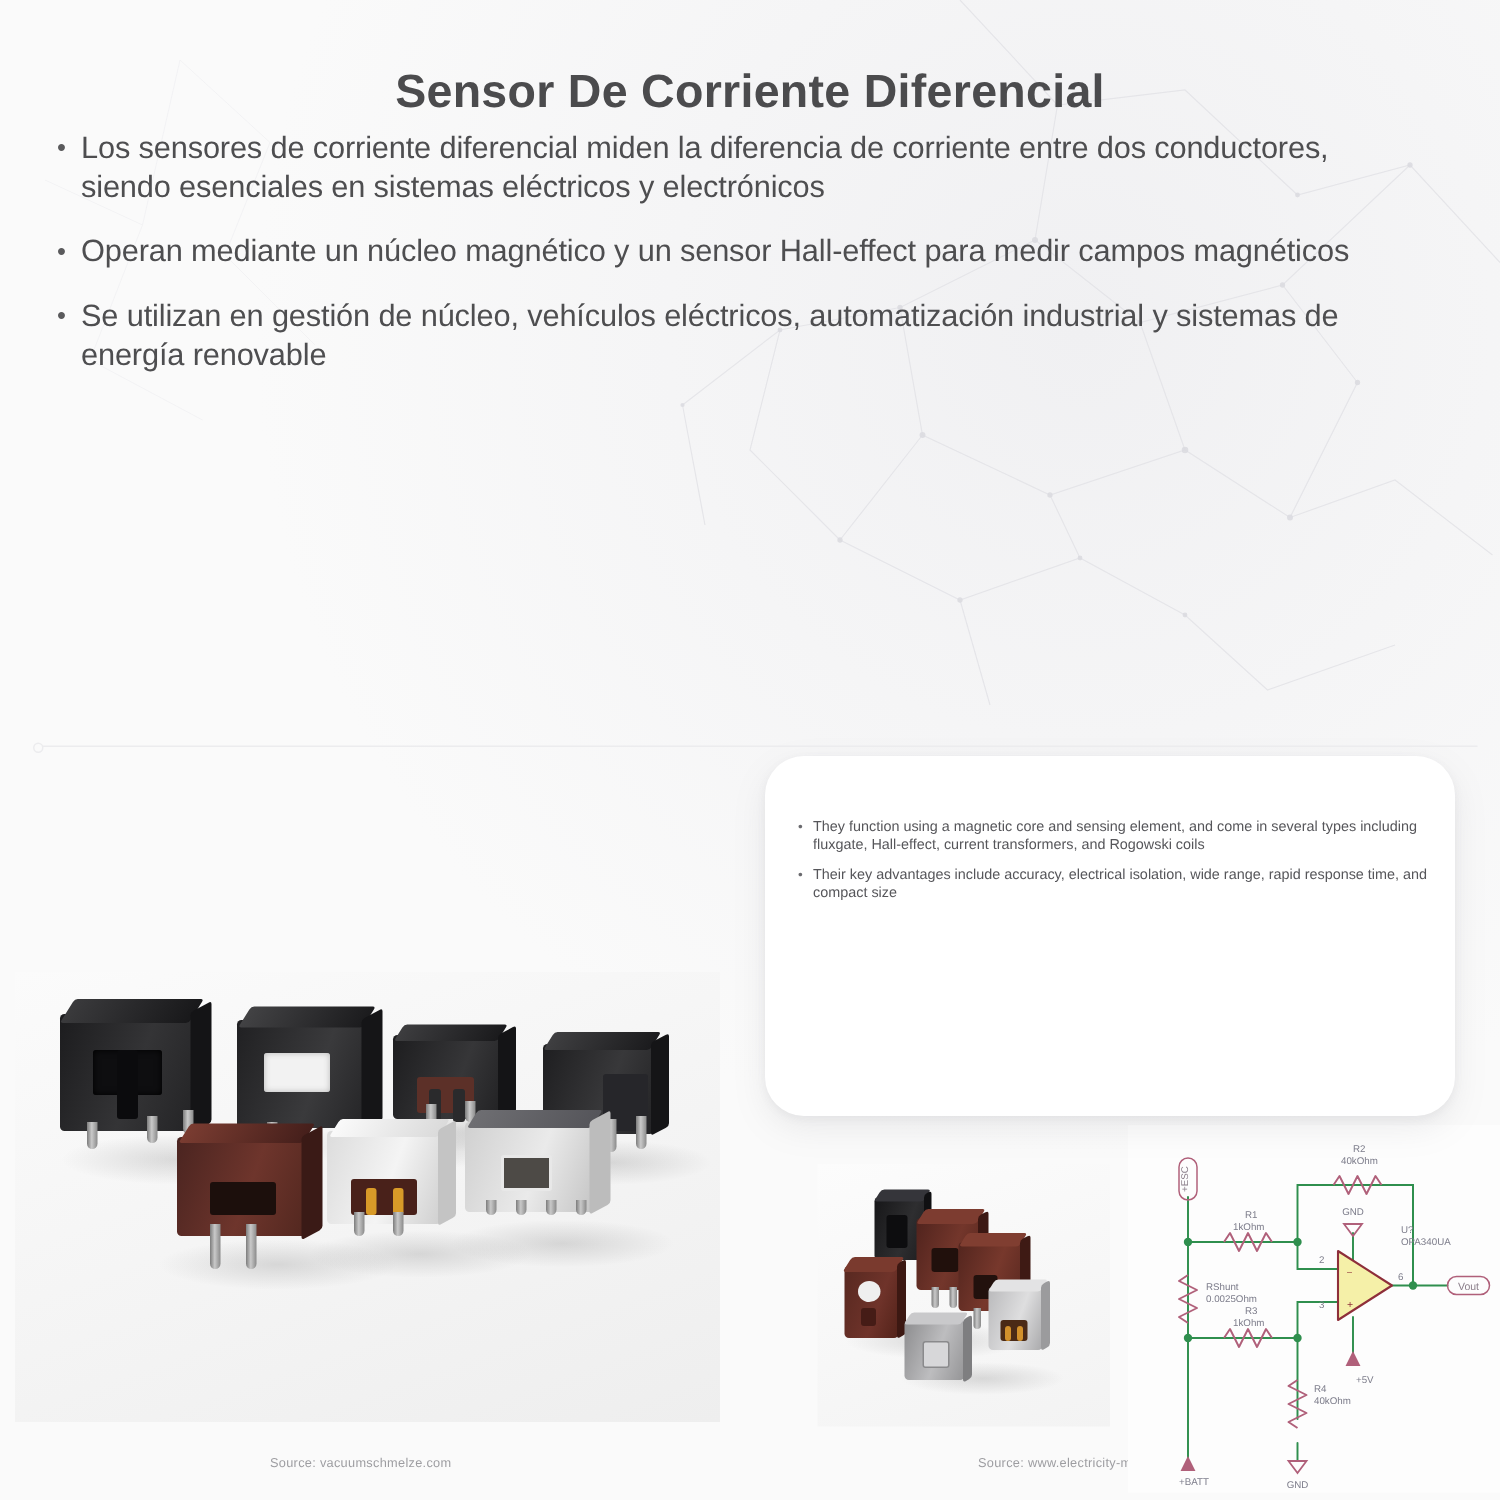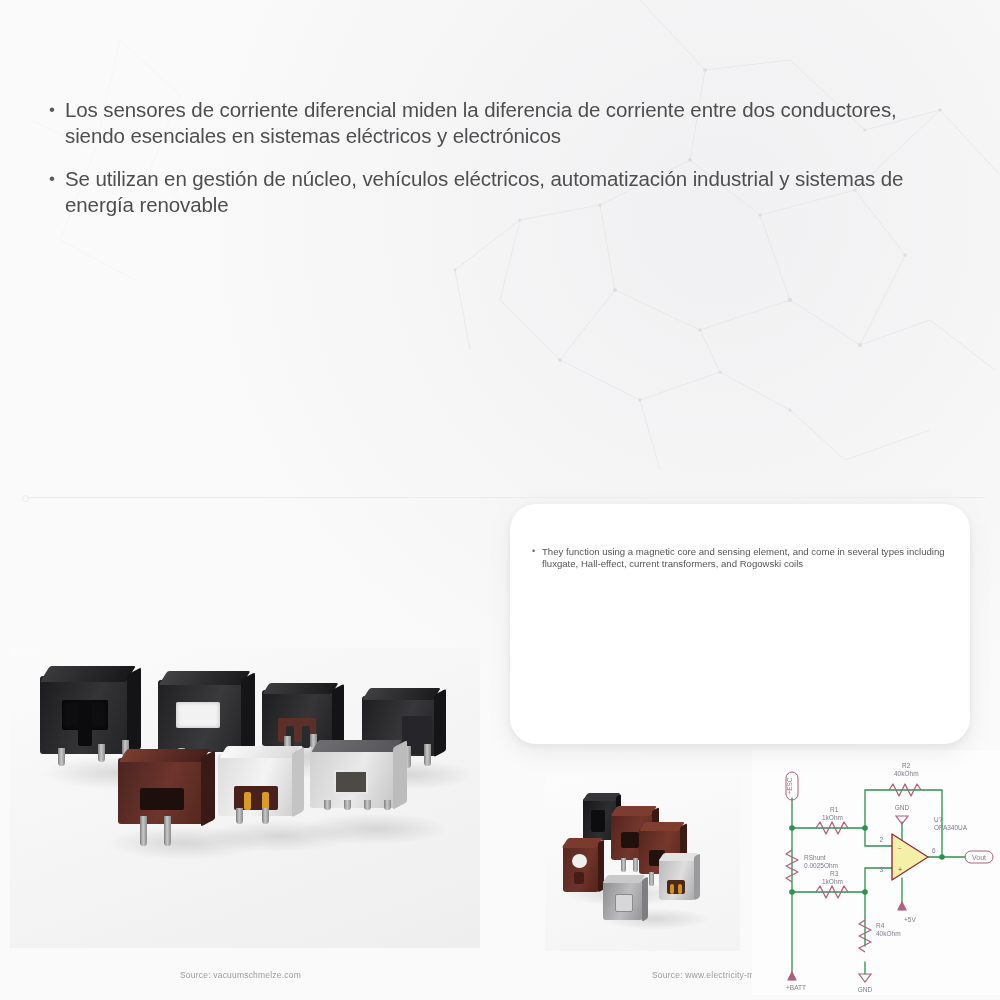--- a/index.html
+++ b/index.html
@@ -37,21 +37,21 @@
     font-weight: 600;
     letter-spacing: 0.2px;
     color: #4b4b4d;
   }
   #bullet-list {
     position: absolute;
     left: 34px;
     top: 84px;
     width: 910px;
     list-style: none;
-    margin: 13px; padding: 0;
+    margin: 2px; padding: 0;
   }
   #bullet-list li {
     position: relative;
     padding-left: 18px;
     margin-bottom: 17px;
     font-size: 20.5px;
     line-height: 26px;
     color: #4e4e50;
     font-weight: 400;
     letter-spacing: -0.1px;
@@ -256,23 +256,25 @@
   </g>
   <g stroke="#ececef" stroke-width="0.6" fill="none" opacity="0.6">
     <path d="M120 40 L180 95 L150 170 L210 230"></path>
     <path d="M30 120 L95 150 L120 40"></path>
     <path d="M95 150 L60 240 L135 280"></path>
   </g>
 </svg>
 
 <section id="slide-top">
 
+  <h1 id="page-title">Sensor De Corriente Diferencial</h1>
 
   <ul id="bullet-list">
     <li>Los sensores de corriente diferencial miden la diferencia de corriente entre dos conductores, siendo esenciales en sistemas eléctricos y electrónicos</li>
+    <li>Operan mediante un núcleo magnético y un sensor Hall-effect para medir campos magnéticos</li>
     <li>Se utilizan en gestión de núcleo, vehículos eléctricos, automatización industrial y sistemas de energía renovable</li>
   </ul>
 
 </section>
 
 <div id="divider"></div>
 
 <section id="bottom-area">
 
   <figure id="photo-main" style="margin:0;">
@@ -407,20 +409,21 @@
       <div class="side" style="background:#9b9b9d;"></div>
       <div class="win" style="left:8px; top:22px; width:18px; height:14px; background:#4b2a16;"></div>
       <div class="win" style="left:11px; top:26px; width:4px; height:10px; background:#d2902b;"></div>
       <div class="win" style="left:19px; top:26px; width:4px; height:10px; background:#d2902b;"></div>
     </div>
   </figure>
 
   <article id="inset-card">
     <ul id="inset-list">
       <li>They function using a magnetic core and sensing element, and come in several types including fluxgate, Hall-effect, current transformers, and Rogowski coils</li>
+      <li>Their key advantages include accuracy, electrical isolation, wide range, rapid response time, and compact size</li>
     </ul>
   </article>
 
   <figure id="circuit-diagram" style="margin:0;">
     <svg width="248" height="245" viewBox="0 0 248 245">
       <g stroke="#2f8f4e" stroke-width="1.3" fill="none" stroke-linecap="round">
 
         <path d="M40 48 L40 230"></path>
 
         <path d="M40 78 L113 78"></path>

